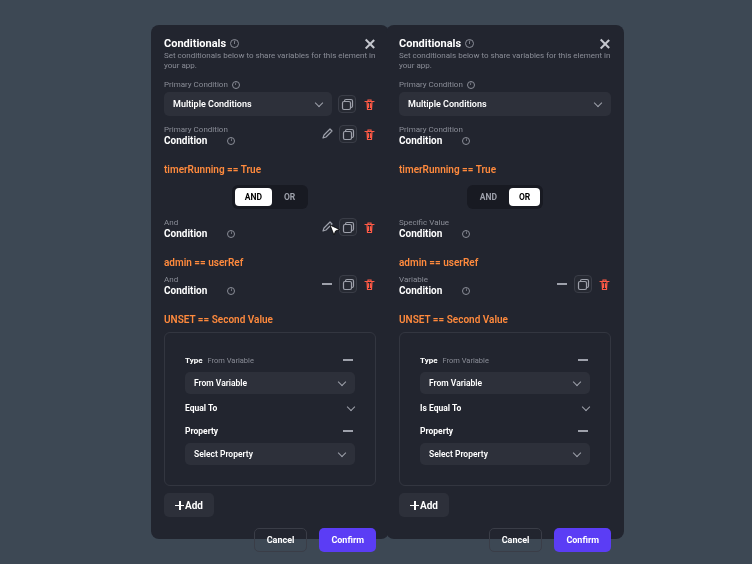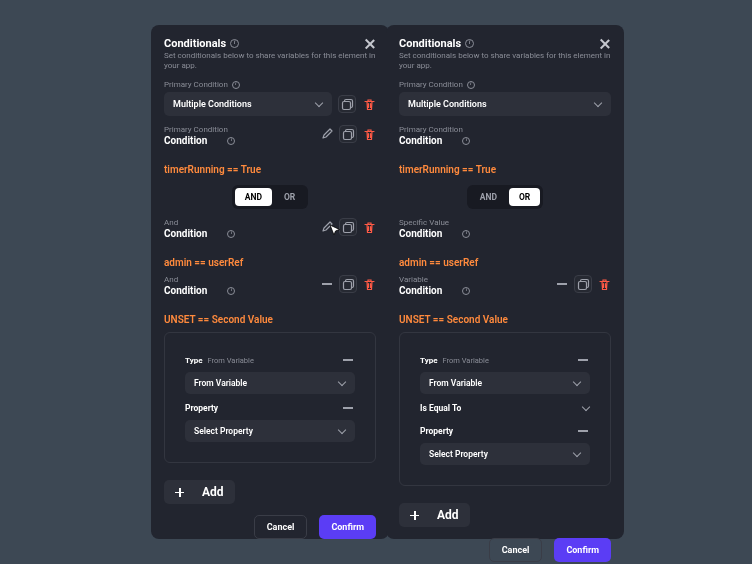--- a/index.html
+++ b/index.html
@@ -40,21 +40,21 @@
 .pill-grp{background:#181a22;border-radius:6px;padding:3px;display:flex;gap:2px;}
 .pill{font-size:8.5px;font-weight:700;padding:4px 10px;border-radius:4px;color:#9ea1ab;cursor:pointer;}
 .pill.active{background:#fff;color:#000;}
 .nested{border:1px solid #333640;border-radius:6px;padding:20px;margin-top:7px;}
 .nhead{display:flex;align-items:center;justify-content:space-between;margin-bottom:5px;}
 .nlbl{font-size:8px;color:#fff;font-weight:700;display:flex;align-items:center;gap:5px;}
 .nlbl .hint{font-size:7.5px;color:#8a8d97;font-weight:400;}
 .minus{width:10px;height:10px;position:relative;}
 .minus::before{content:"";position:absolute;top:4px;left:0;width:10px;height:1.5px;background:#9ea1ab;}
 .nrow{display:flex;align-items:center;justify-content:space-between;height:18px;font-size:8.5px;font-weight:700;cursor:pointer;margin-top:5px;}
-.addbtn{background:#2d303a;border-radius:5px;height:24px;display:inline-flex;align-items:center;gap:18px;padding:0 11px;font-size:12px;font-weight:700;color:#fff;cursor:pointer;margin-top:10px;}
+.addbtn{background:#2d303a;border-radius:5px;height:24px;display:inline-flex;align-items:center;gap:1px;padding:0 11px;font-size:10px;font-weight:700;color:#fff;cursor:pointer;}
 .plus{width:9px;height:9px;position:relative;}
 .plus::before,.plus::after{content:"";position:absolute;background:#fff;}
 .plus::before{left:4px;top:0;width:1.5px;height:9px;}
 .plus::after{top:4px;left:0;height:1.5px;width:9px;}
 .footer{display:flex;justify-content:flex-end;gap:12px;margin-top:11px;}
 .btn{height:24px;border-radius:5px;padding:0 12px;font-size:9px;font-weight:700;display:flex;align-items:center;cursor:pointer;}
 .btn.sec{border:1px solid #3a3d47;color:#fff;}
 .btn.pri{background:#5b3df5;color:#fff;}
 .cursor{position:absolute;width:12px;height:14px;pointer-events:none;}
 </style>
@@ -219,20 +219,24 @@
               <span class="hint">From Variable</span>
             </div>
         <div class="act">
               <span class="minus"></span>
             </div>
       </div>
       <div class="select sm">
         <span>From Variable</span>
         <span class="chev"></span>
       </div>
+      <div class="nrow">
+        <span>Equal To</span>
+        <span class="chev"></span>
+      </div>
       <div class="nrow" style="cursor:default">
         <span>Property</span>
         <div class="act">
               <span class="minus"></span>
             </div>
       </div>
       <div class="select sm" style="margin-top:3px">
         <span>Select Property</span>
         <span class="chev"></span>
       </div>

